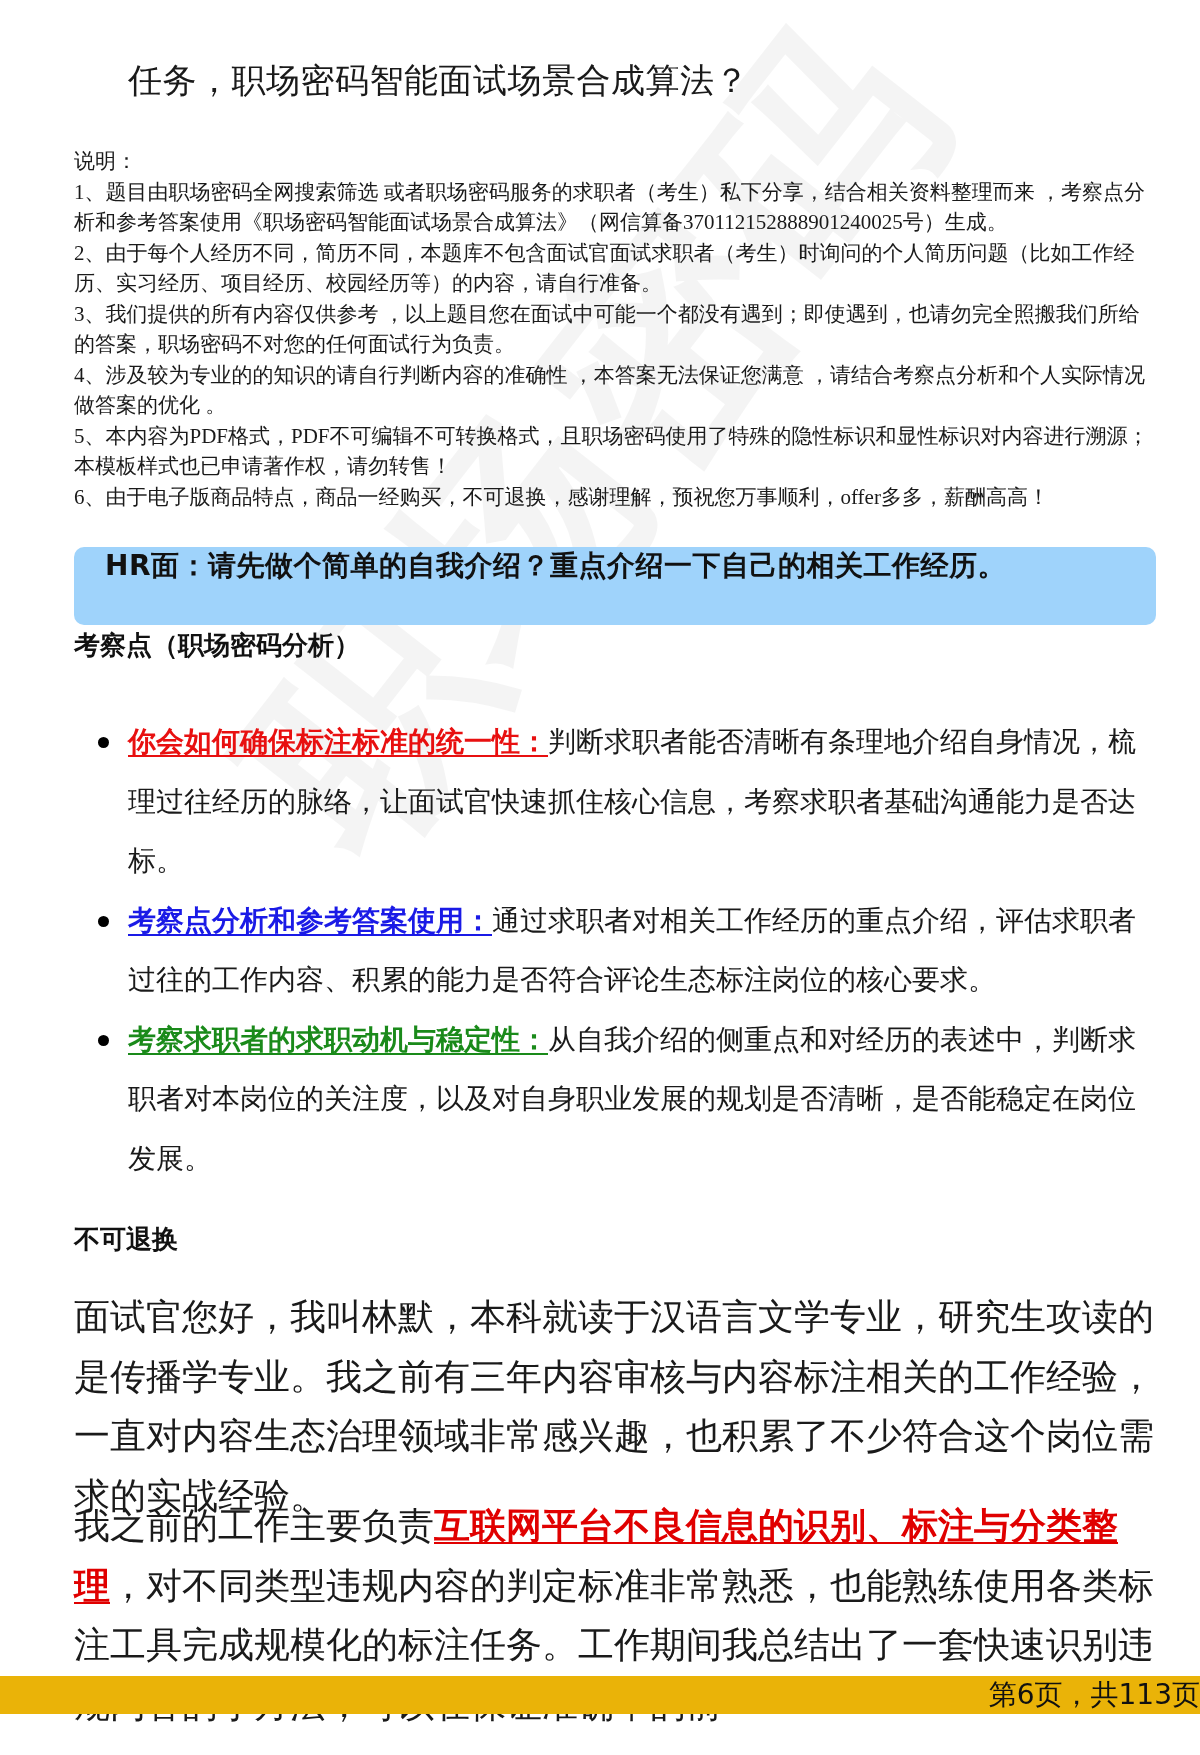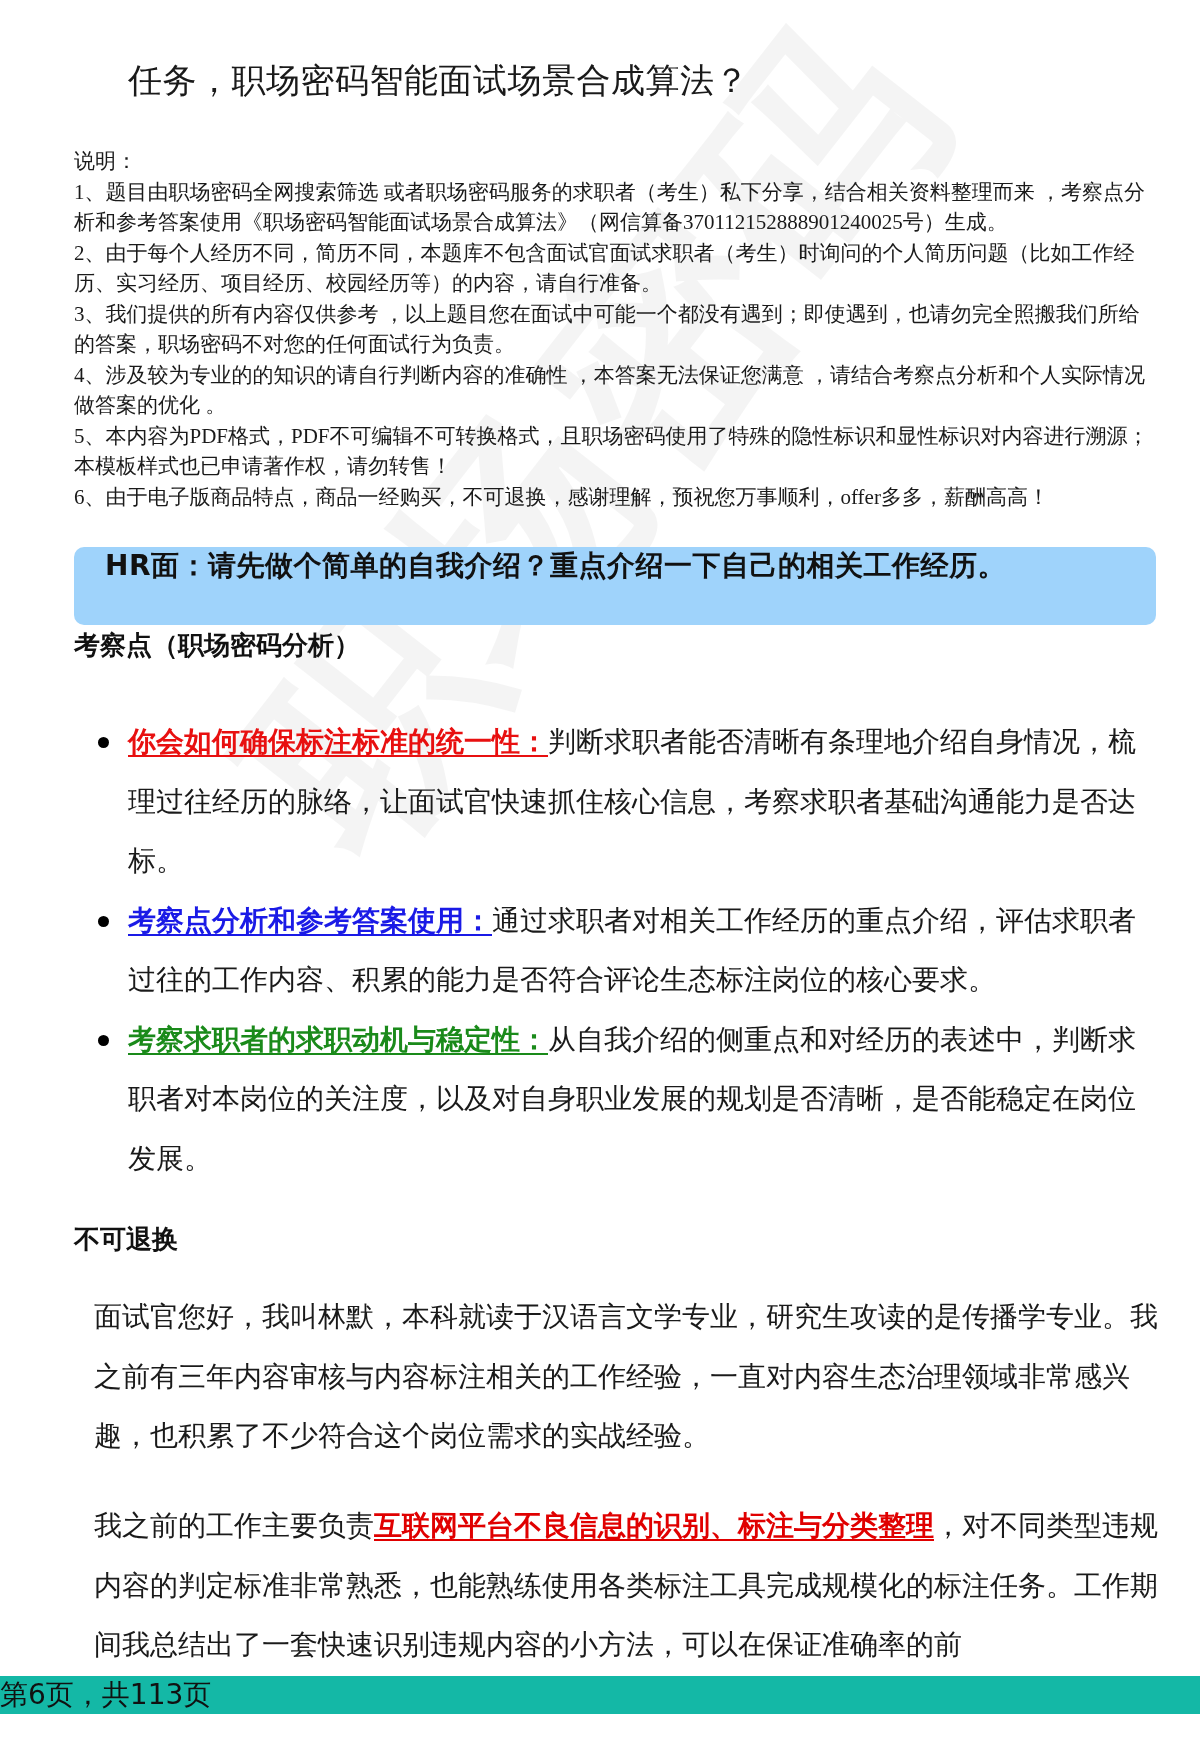--- a/index.html
+++ b/index.html
@@ -32,26 +32,26 @@
   .section-heading {
     position: absolute; left: 74px; font-size: 26px; font-weight: bold; color: #111;
   }
   .points { position: absolute; left: 74px; top: 712px; width: 1080px; }
   .point { position: relative; padding-left: 54px; font-size: 28px; line-height: 59.5px; color: #1a1a1a; }
   .point .bullet {
     position: absolute; left: 24px; top: 25px; width: 11px; height: 11px;
     border-radius: 50%; background: #000;
   }
   .point .label { font-weight: bold; text-decoration: underline; text-decoration-thickness: 2px; text-underline-offset: 4px; }
-  .answer { position: absolute; left: 74px; width: 1080px; font-size: 28px; line-height: 59.5px; color: #1a1a1a; margin-left: 20px; }
+  .answer { position: absolute; left: 74px; width: 1080px; font-size: 36px; line-height: 59.5px; color: #1a1a1a; }
   .answer p { margin: 0; }
   .answer .hl { color: #e00000; font-weight: bold; text-decoration: underline; text-decoration-thickness: 2px; text-underline-offset: 4px; }
   .page-footer {
-    position: absolute; left: 0; top: 1676px; width: 1200px; text-align: left;
-    font-size: 28px; color: #111; background: #14b8a6;
+    position: absolute; left: 0; top: 1676px; width: 1200px; text-align: right;
+    font-size: 28px; color: #111; background: #eab308;
   }
 </style>
 </head>
 <body>
 
 <div class="watermark">职场密码</div>
 
 <div class="content">
 
   <div class="page-title">任务，职场密码智能面试场景合成算法？</div>

